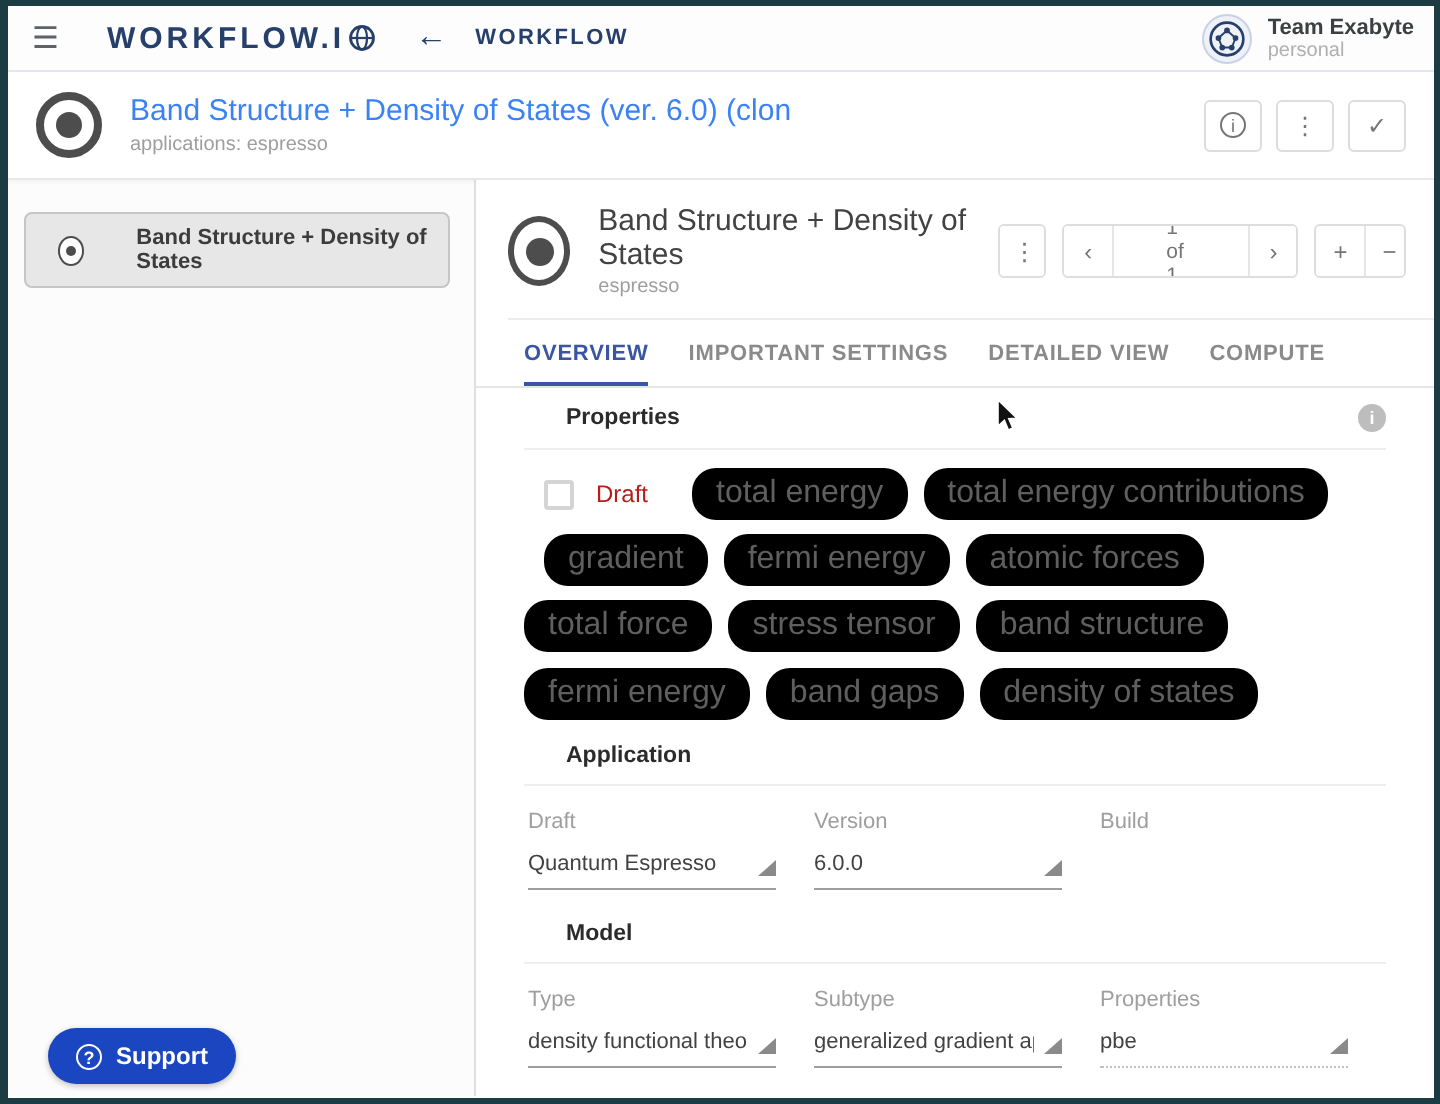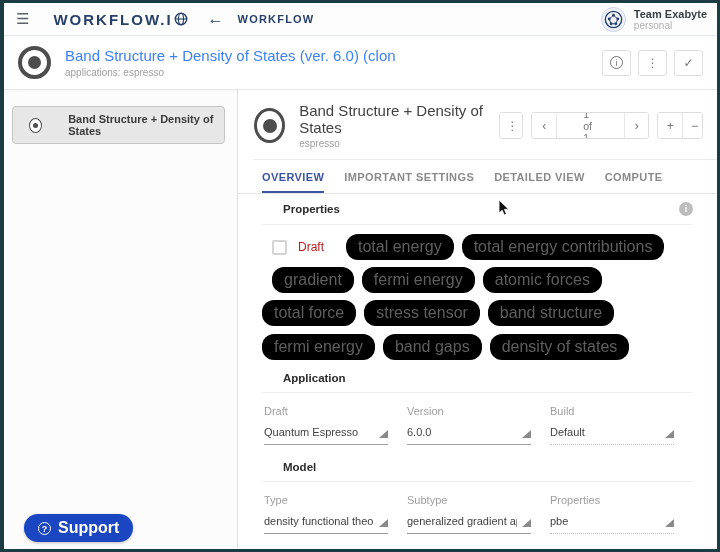--- a/index.html
+++ b/index.html
@@ -102,21 +102,21 @@
   .field-value { font-size:11px; color:#424242; white-space:nowrap; overflow:hidden; display:block; }
   .caret { position:absolute; right:0; bottom:6px; width:0; height:0;
     border-left:9px solid transparent; border-bottom:8px solid #8a8a8a; }
 
   
   .support-btn { position:absolute; left:20px; bottom:7px; height:28px; background:#1b46c2; color:#fff;
     border:none; border-radius:14px; display:flex; align-items:center; padding:0 14px; cursor:pointer;
     box-shadow:0 1px 3px rgba(0,0,0,.25); }
   .q-circle { width:13px; height:13px; border:1.4px solid #fff; border-radius:50%; font-size:9px;
     line-height:12px; text-align:center; font-weight:bold; }
-  .support-label { font-size:16px; font-weight:bold; margin-left:7px; }
+  .support-label { font-size:12px; font-weight:bold; margin-left:7px; }
 
   
   .cursor { position:absolute; left:494px; top:196px; }
 </style>
 </head>
 <body>
 
 <div class="frame">
 
   <div class="topbar">
@@ -256,24 +256,20 @@
           </div>
           <div class="field">
             <div class="field-label">Version</div>
             <div class="field-value-row">
               <span class="field-value">6.0.0</span>
               <span class="caret"></span>
             </div>
           </div>
           <div class="field dotted">
             <div class="field-label">Build</div>
-            <div class="field-value-row">
-              <span class="field-value">Default</span>
-              <span class="caret"></span>
-            </div>
           </div>
         </div>
 
         <div class="sec-head sec-gap2">
           <span class="sec-title">Model</span>
         </div>
         <div class="divider"></div>
         <div class="fields">
           <div class="field">
             <div class="field-label">Type</div>

